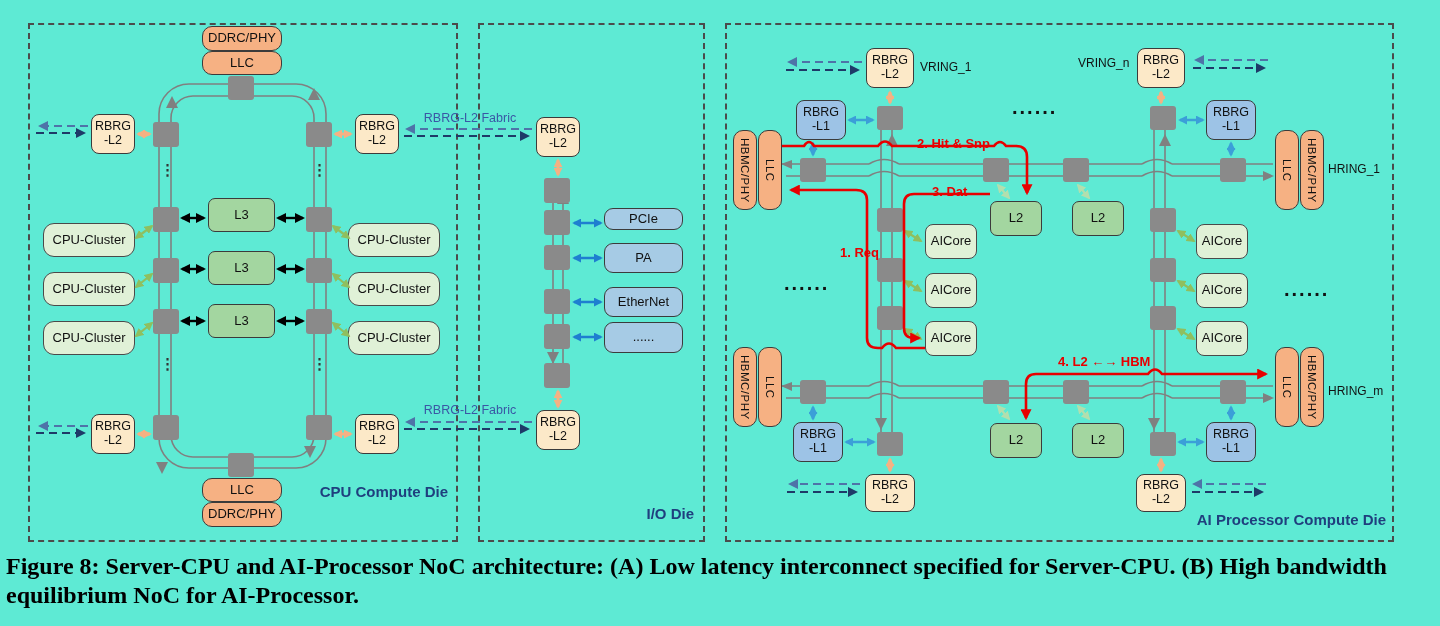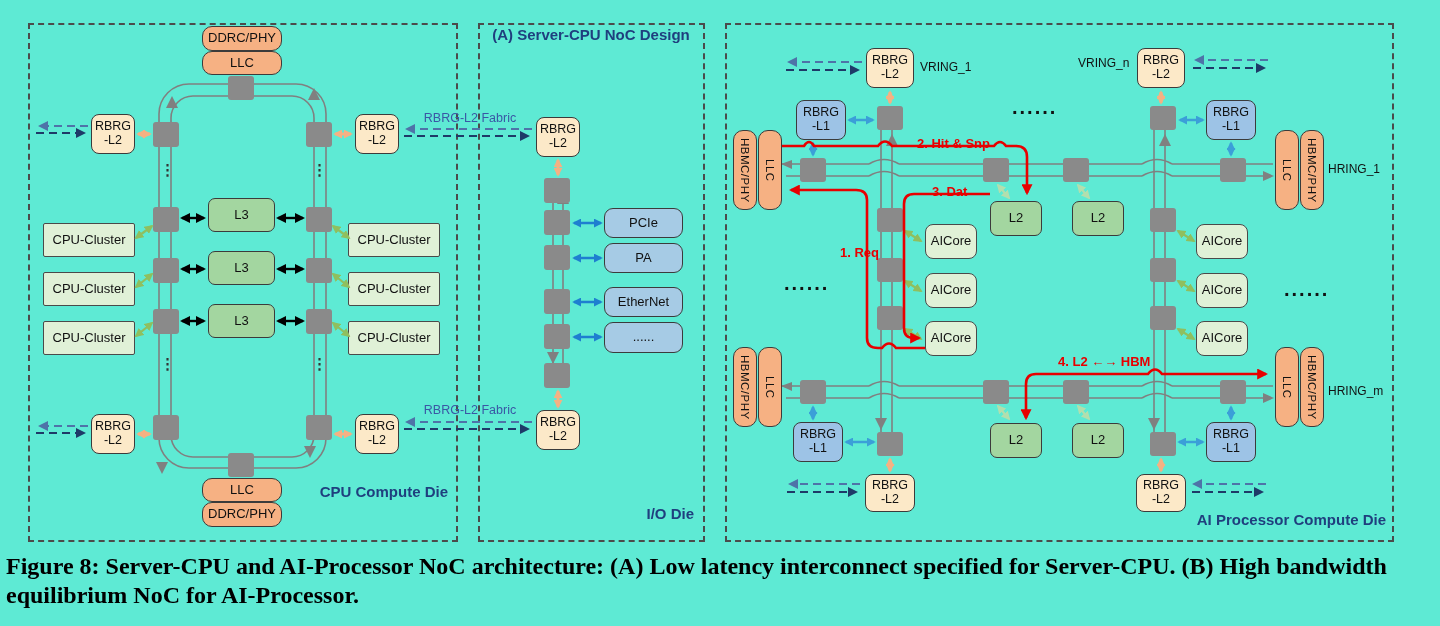--- a/index.html
+++ b/index.html
@@ -8,21 +8,21 @@
   svg.layer{position:absolute;left:0;top:0;pointer-events:none;}
   .panel{position:absolute;border:2px dashed #4b4b4b;background:transparent;}
   .bx{position:absolute;display:flex;align-items:center;justify-content:center;
       border:1.4px solid #3b3b3b;font-size:13px;color:#111;text-align:center;
       box-sizing:border-box;line-height:1.1;background:#fff;}
   .or{background:#F6B183;border-radius:10px;}
   .cr{background:#FCE9C8;border-radius:8px;white-space:pre-line;font-size:12.5px;}
   .bl{background:#A6CBE5;border-radius:9px;}
   .l1{background:#9DC3E6;border-radius:8px;white-space:pre-line;font-size:12.5px;}
   .gr{background:#A3D6A0;border-radius:7px;}
-  .lg{background:#E0F1D7;border-radius:2px;border-color:#4a4a4a;}
+  .lg{background:#E0F1D7;border-radius:11px;border-color:#4a4a4a;}
   .vert{writing-mode:vertical-rl;font-size:11.5px;letter-spacing:.5px;border-radius:10px;}
   .rt{position:absolute;background:#8A8A8A;border-radius:3px;}
   .lbl{position:absolute;font-size:12px;color:#111;line-height:1.1;}
   .navy{color:#1F3F7E;font-weight:bold;font-size:15px;}
   .tr{text-align:right;}.tc{text-align:center;}
   .fab{color:#3A57A5;font-size:12.5px;text-align:center;}
   .redl{color:#E80000;font-weight:bold;font-size:13px;white-space:nowrap;}
   .dots{font-weight:bold;font-size:20px;letter-spacing:2px;color:#111;}
   .dotsv{font-weight:bold;font-size:15px;color:#333;}
   .bus{stroke:#808080;stroke-width:1.6;fill:none;}
@@ -124,21 +124,21 @@
   <div class="bx cr" style="left:536px;top:117px;width:44px;height:40px">RBRG
 -L2</div>
   <div class="bx cr" style="left:536px;top:410px;width:44px;height:40px">RBRG
 -L2</div>
   <div class="rt" style="left:544px;top:178px;width:26px;height:25px"></div>
   <div class="rt" style="left:544px;top:210px;width:26px;height:25px"></div>
   <div class="rt" style="left:544px;top:245px;width:26px;height:25px"></div>
   <div class="rt" style="left:544px;top:289px;width:26px;height:25px"></div>
   <div class="rt" style="left:544px;top:324px;width:26px;height:25px"></div>
   <div class="rt" style="left:544px;top:363px;width:26px;height:25px"></div>
-  <div class="bx bl" style="left:604px;top:208px;width:79px;height:30px">PCIe</div>
+  <div class="bx bl" style="left:604px;top:208px;width:79px;height:22px">PCIe</div>
   <div class="bx bl" style="left:604px;top:243px;width:79px;height:30px">PA</div>
   <div class="bx bl" style="left:604px;top:287px;width:79px;height:30px">EtherNet</div>
   <div class="bx bl" style="left:604px;top:322px;width:79px;height:31px">......</div>
 
   <div class="bx cr" style="left:866px;top:48px;width:48px;height:40px">RBRG
 -L2</div>
   <div class="bx cr" style="left:1137px;top:48px;width:48px;height:40px">RBRG
 -L2</div>
   <div class="bx cr" style="left:865px;top:474px;width:50px;height:38px">RBRG
 -L2</div>
@@ -307,21 +307,20 @@
     </g>
 
     <g>
       <path class="red meR" d="M782,146 H804 q5,-8 10,0 H878 q7,-9 14,0 H994 q6,-8 12,0 H1016 Q1027,146 1027,157 V193"></path>
       <path class="red meR" d="M925,348 H896 q-7,-9 -14,0 H878 Q867,348 867,338 V200 Q867,190 856,190 H791"></path>
       <path class="red meR" d="M990,194 H914 Q904,194 904,204 V328 Q904,338 914,338 H919"></path>
       <path class="red msR meR" d="M1026,418 V384 Q1026,374 1036,374 H1148 q7,-9 14,0 H1266"></path>
     </g>
   </svg>
 
-  <div class="lbl navy tc" style="left:480px;top:27px;width:222px">(A) Server-CPU NoC Design</div>
   <div class="lbl navy tr" style="left:300px;top:484px;width:148px">CPU Compute Die</div>
   <div class="lbl navy tr" style="left:598px;top:506px;width:96px">I/O Die</div>
   <div class="lbl navy tr" style="left:1196px;top:512px;width:190px">AI Processor Compute Die</div>
 
   <div class="lbl fab tc" style="left:418px;top:112px;width:104px">RBRG-L2 Fabric</div>
   <div class="lbl fab tc" style="left:418px;top:404px;width:104px">RBRG-L2 Fabric</div>
 
   <div class="lbl" style="left:920px;top:61px;width:62px">VRING_1</div>
   <div class="lbl" style="left:1078px;top:57px;width:62px">VRING_n</div>
   <div class="lbl" style="left:1328px;top:163px;width:62px">HRING_1</div>

